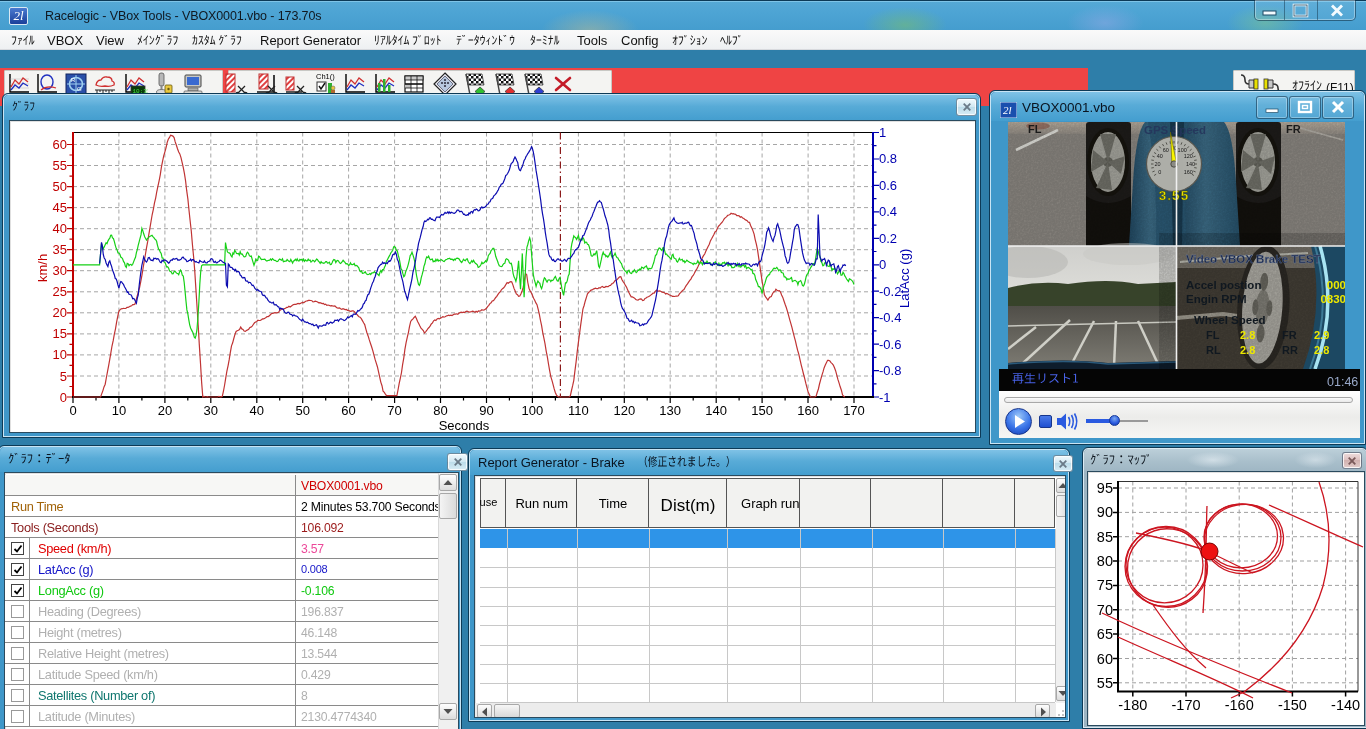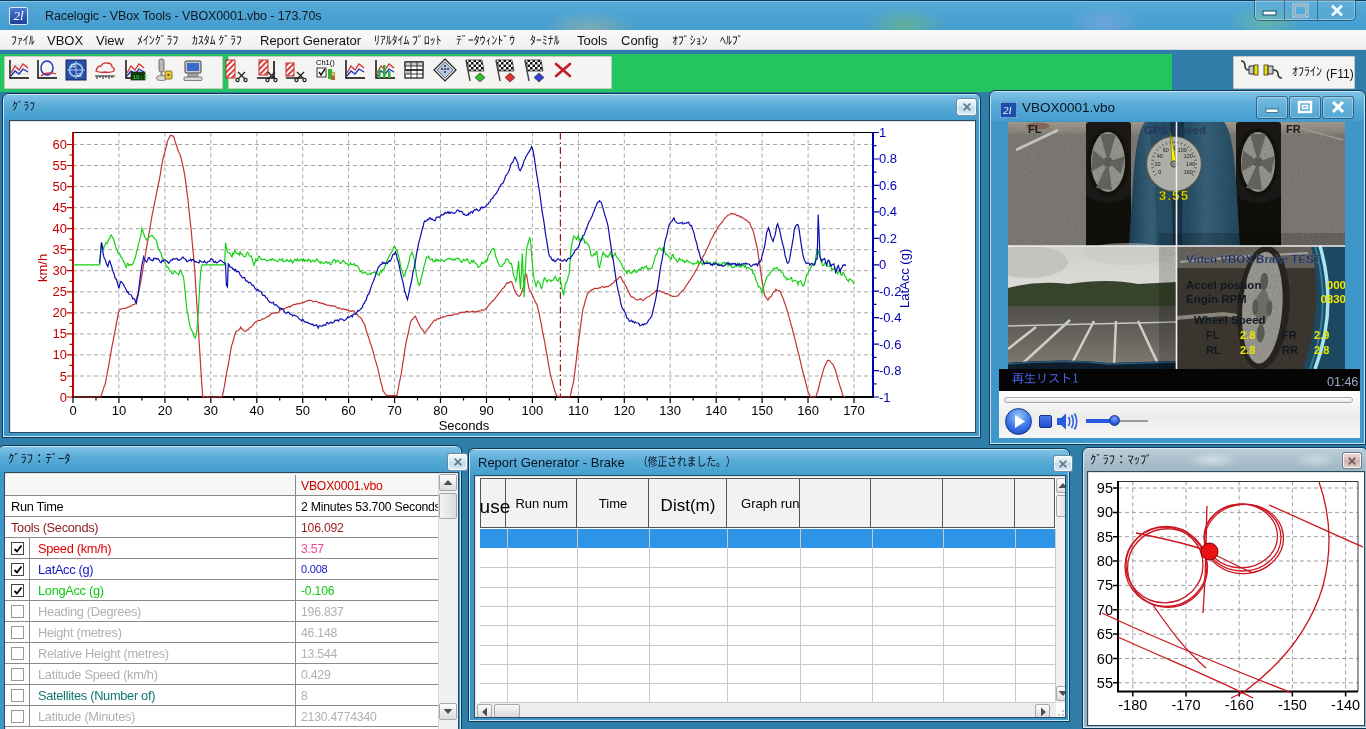--- a/index.html
+++ b/index.html
@@ -15,21 +15,21 @@
 #titlebar .ttl{position:absolute;left:45px;top:8px;font-size:12.5px;color:#101820;letter-spacing:-0.1px}
 #appicon{position:absolute;left:9px;top:6px;width:19px;height:18px;background:linear-gradient(180deg,#4a7ad0,#1a3f9a);
  border:1px solid #d8e8f4;border-radius:2px;color:#fff;font-family:"Liberation Serif",serif;font-style:italic;
  font-size:13px;text-align:center;line-height:16px}
 #capbtns{position:absolute;left:1254px;top:0;width:102px;height:21px;border:1px solid rgba(10,40,60,.55);
  border-top:none;border-radius:0 0 5px 5px;background:rgba(255,255,255,.06);box-shadow:inset 0 0 0 1px rgba(255,255,255,.35)}
 #capbtns .sep{position:absolute;top:0;width:1px;height:100%;background:rgba(10,40,60,.45)}
 #menubar{position:absolute;left:0;top:30px;width:1366px;height:20px;background:linear-gradient(180deg,#fafafa,#eef0f2);
  border-bottom:1px solid #d8dade;font-size:13px;color:#111}
 #menubar span.mi{position:absolute;top:3px}
-#toolbar{position:absolute;left:0;top:54px;width:1172px;height:38px;background:#22c55e;}
+#toolbar{position:absolute;left:0;top:68px;width:1088px;height:38px;background:#ef4444;}
 .tbgroup{position:absolute;top:2px;height:33px;background:#f4f4f2;border:1px solid #c8c8c4;border-radius:1px}
 .ticon{position:absolute;top:3px;width:26px;height:26px}
 .win{position:absolute;border:1px solid #0d3a56;border-radius:6px 6px 0 0;
  box-shadow:inset 0 0 0 1px rgba(235,248,255,.8);}
 .win .tb{position:absolute;left:1px;top:1px;right:1px;font-size:13px;color:#0a1420}
 .cap{position:absolute;left:1px;top:1px;right:1px;height:25px;border-radius:5px 5px 0 0;background:linear-gradient(180deg,#7fc2e6 0%,#58abd7 45%,#449ecf 100%)}
 .cap.h29{height:29px}
 .cap.gray{background:linear-gradient(180deg,#bccfd9 0%,#a9bfcb 50%,#9cb4c2 100%)}
 .closebtn{position:absolute;width:21px;height:18px;border:1px solid rgba(20,60,90,.55);border-radius:3px;
  background:linear-gradient(180deg,#f2fafd,#cfe7f2 50%,#bcdcea 50%,#d8ecf5);box-shadow:inset 0 0 0 1px rgba(255,255,255,.8)}
@@ -551,21 +551,21 @@
             <line x1="1.2" y1="1.2" x2="7.8" y2="7.8"></line>
             <line x1="7.8" y1="1.2" x2="1.2" y2="7.8"></line>
           </g>
         </svg>
       </div>
       <div class="client" style="left:5px;top:26px;width:455px;height:264px;overflow:hidden">
         <div class="abs" style="left:0;top:2px;width:433px;height:21px;background:#f7f7f5;border-bottom:1px solid #8a8a8a"></div>
         <span class="abs" style="left:296px;top:6px;font-size:12.2px;letter-spacing:-0.2px;color:#d00000;white-space:nowrap">VBOX0001.vbo</span>
         <div class="abs" style="left:290px;top:2px;width:1px;height:21px;background:#8a8a8a"></div>
         <div class="abs" style="left:0;top:23px;width:433px;height:21px;background:#fff;border-bottom:1px solid #8a8a8a"></div>
-        <span class="abs" style="left:6px;top:26px;font-size:12.8px;letter-spacing:-0.3px;color:#000000;white-space:nowrap">Run Time</span>
+        <span class="abs" style="left:6px;top:26px;font-size:12.8px;letter-spacing:-0.3px;color:#a16207;white-space:nowrap">Run Time</span>
         <span class="abs" style="left:296px;top:27px;font-size:12.2px;letter-spacing:-0.2px;color:#000;white-space:nowrap">2 Minutes 53.700 Seconds</span>
         <div class="abs" style="left:290px;top:23px;width:1px;height:21px;background:#8a8a8a"></div>
         <div class="abs" style="left:0;top:44px;width:433px;height:21px;background:#fff;border-bottom:1px solid #8a8a8a"></div>
         <span class="abs" style="left:6px;top:47px;font-size:12.8px;letter-spacing:-0.3px;color:#8b2020;white-space:nowrap">Tools (Seconds)</span>
         <span class="abs" style="left:296px;top:48px;font-size:12.2px;letter-spacing:-0.2px;color:#9b1a1a;white-space:nowrap">106.092</span>
         <div class="abs" style="left:290px;top:44px;width:1px;height:21px;background:#8a8a8a"></div>
         <div class="abs" style="left:0;top:65px;width:433px;height:21px;background:#fff;border-bottom:1px solid #8a8a8a"></div>
         <div class="abs" style="left:0;top:65px;width:25px;height:21px;border-right:1px solid #8a8a8a"></div>
         <div class="abs" style="left:6px;top:69px;width:13px;height:13px;border:1px solid #444;background:#fff"></div>
         <svg class="abs" style="left:8px;top:71px" width="10" height="10" viewBox="0 0 10 10">
@@ -652,21 +652,21 @@
         <svg width="9" height="9" viewBox="0 0 9 9">
           <g stroke="#6a7a88" stroke-width="1.8">
             <line x1="1.2" y1="1.2" x2="7.8" y2="7.8"></line>
             <line x1="7.8" y1="1.2" x2="1.2" y2="7.8"></line>
           </g>
         </svg>
       </div>
       <div class="client" style="left:5px;top:26px;width:592px;height:243px;overflow:hidden">
         <div class="abs" style="left:4.6px;top:2px;width:575.4px;height:50px;background:#f2f2f0;border:1px solid #555"></div>
         <div class="abs" style="left:4.6px;top:2px;width:26.9px;height:50px;border-right:1px solid #555"></div>
-        <span class="abs" style="left:4.6px;top:20px;width:26.9px;text-align:left;font-size:19px;color:#000">use</span>
+        <span class="abs" style="left:4.6px;top:20px;width:26.9px;text-align:left;font-size:11px;color:#000">use</span>
         <div class="abs" style="left:31.5px;top:2px;width:70.5px;height:50px;border-right:1px solid #555"></div>
         <span class="abs" style="left:31.5px;top:20px;width:70.5px;text-align:center;font-size:13px;color:#000">Run num</span>
         <div class="abs" style="left:102px;top:2px;width:72px;height:50px;border-right:1px solid #555"></div>
         <span class="abs" style="left:102px;top:20px;width:72px;text-align:center;font-size:13px;color:#000">Time</span>
         <div class="abs" style="left:174px;top:2px;width:78px;height:50px;border-right:1px solid #555"></div>
         <span class="abs" style="left:174px;top:20px;width:78px;text-align:center;font-size:17px;color:#000">Dist(m)</span>
         <div class="abs" style="left:252px;top:2px;width:72.60000000000002px;height:50px;border-right:1px solid #555"></div>
         <span class="abs" style="left:252px;top:20px;width:72.60000000000002px;text-align:right;font-size:13px;color:#000">Graph run</span>
         <div class="abs" style="left:324.6px;top:2px;width:71.89999999999998px;height:50px;border-right:1px solid #555"></div>
         <div class="abs" style="left:396.5px;top:2px;width:71.89999999999998px;height:50px;border-right:1px solid #555"></div>

